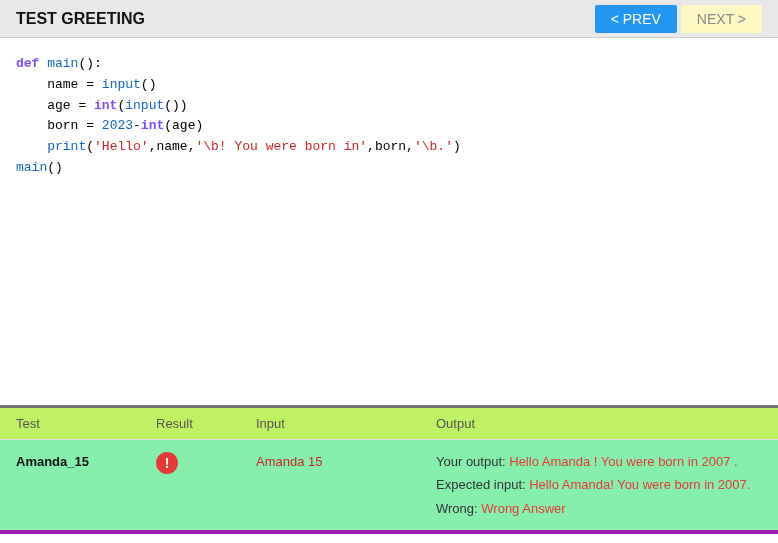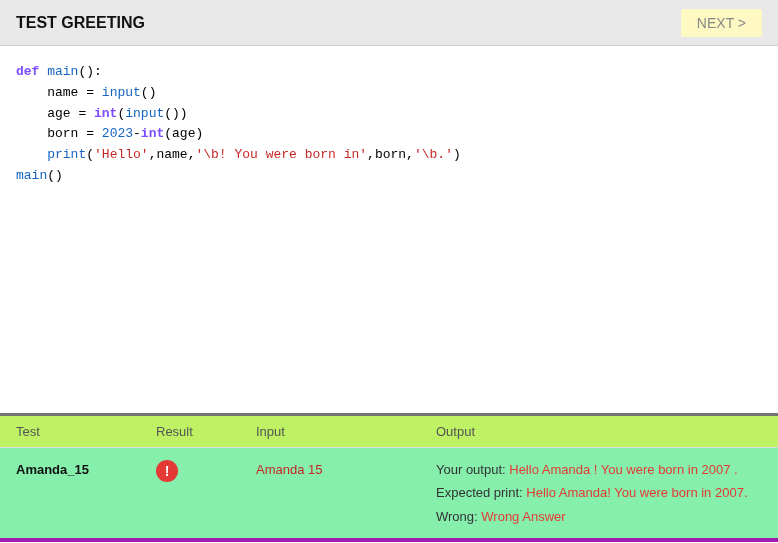--- a/index.html
+++ b/index.html
@@ -5,21 +5,21 @@
     * { margin: 0; padding: 0; box-sizing: border-box; }
     body { font-family: Arial, sans-serif; background: #fff; width: 778px; height: 543px; overflow: hidden; }
 
     
     .header {
       display: flex;
       align-items: center;
       justify-content: space-between;
       background: #e8e8e8;
       padding: 0 16px;
-      height: 46px;
+      height: 38px;
       border-bottom: 1px solid #ccc;
     }
     .header-title {
       font-size: 16px;
       font-weight: bold;
       color: #111;
     }
     .nav-buttons {
       display: flex;
       gap: 4px;
@@ -136,20 +136,21 @@
     .error-value {
       color: #e53935;
     }
   </style>
 </head>
 <body>
 
 <div class="header">
   <span class="header-title">TEST GREETING</span>
   <div class="nav-buttons">
+    <button class="btn-prev">&lt; PREV</button>
     <button class="btn-next">NEXT &gt;</button>
   </div>
 </div>
 
 <div class="code-area" id="code-container">
 <div class="code-line"><span class="kw">def</span> <span class="fn">main</span>():</div>
     <div class="code-line">    name = <span class="fn">input</span>()</div>
     <div class="code-line">    age = <span class="kw">int</span>(<span class="fn">input</span>())</div>
     <div class="code-line">    born = <span class="num">2023</span>-<span class="kw">int</span>(age)</div>
     <div class="code-line">    <span class="fn">print</span>(<span class="str">'Hello'</span>,name,<span class="str">'\b! You were born in'</span>,born,<span class="str">'\b.'</span>)</div>
@@ -168,21 +169,21 @@
     <div class="row-result">
       <div class="error-icon">!</div>
     </div>
     <div class="row-input">Amanda 15</div>
     <div class="row-output">
       <div>
         <span class="output-label">Your output: </span>
         <span class="output-value">Hello Amanda ! You were born in 2007 .</span>
       </div>
       <div>
-        <span class="expected-label">Expected print: </span>
+        <span class="expected-label">Expected input: </span>
         <span class="expected-value">Hello Amanda! You were born in 2007.</span>
       </div>
       <div>
         <span class="error-label">Wrong: </span>
         <span class="error-value">Wrong Answer</span>
       </div>
     </div>
   </div>
 </div>
 

